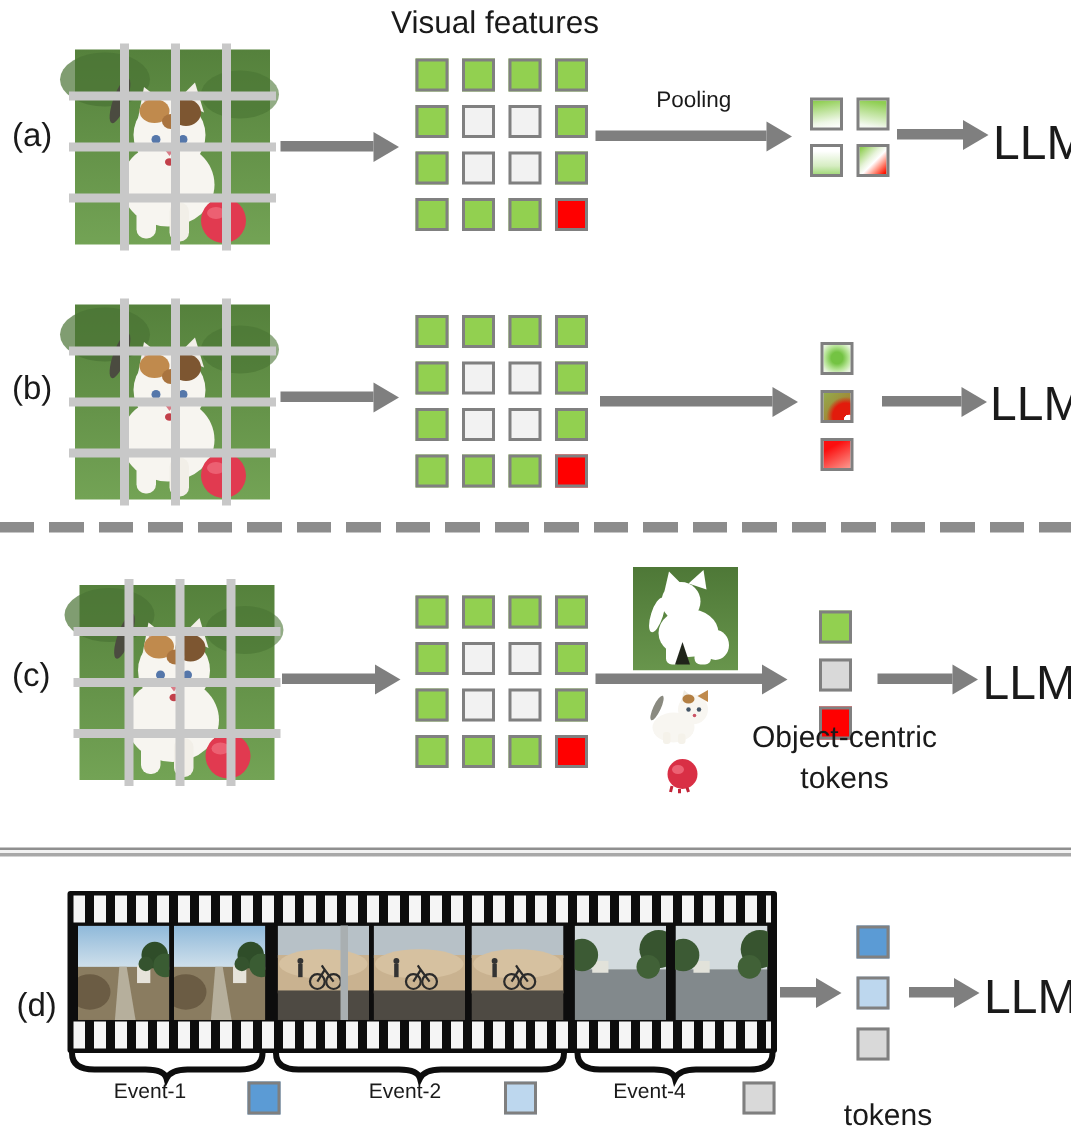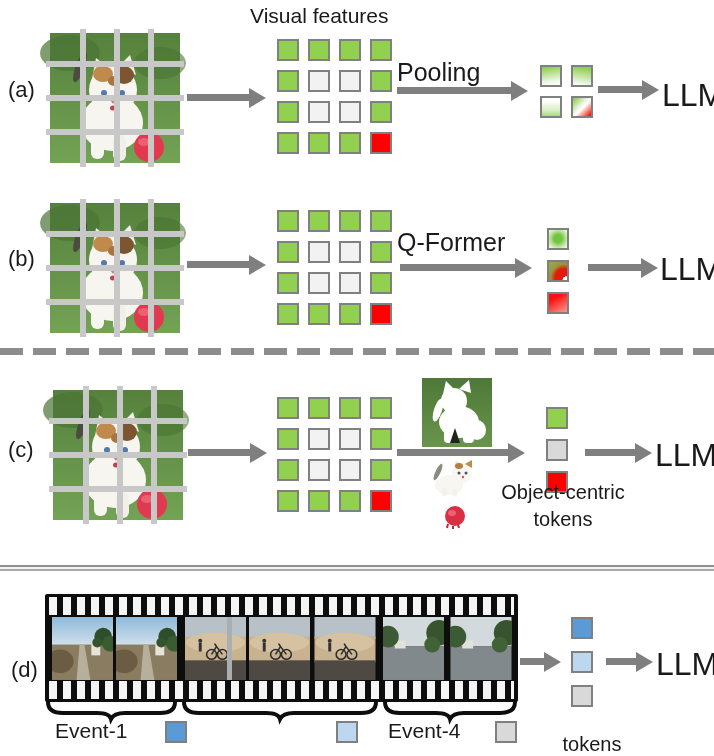--- a/index.html
+++ b/index.html
@@ -1,26 +1,26 @@
 <!DOCTYPE html>
 <html><head>
 <meta charset="utf-8">
 <style>
   html,body{margin:0;padding:0;background:#fff;}
   .canvas{position:relative;width:714px;height:756px;background:#fff;overflow:hidden;
           font-family:"Liberation Sans",sans-serif;color:#1a1a1a;}
   .abs{position:absolute;}
   .txt{position:absolute;white-space:nowrap;}
-  .ctr{}
+  .ctr{text-align:center;}
   .row-label{font-size:22px;}
   .title{font-size:21px;}
-  .method{font-size:25px;}
+  .method{font-size:15px;}
   .llm{font-size:32px;}
   .caption{position:absolute;font-size:20px;text-align:center;}
-  .evlabel{font-size:21px;}
+  .evlabel{font-size:14px;}
   
   .arrow{position:absolute;height:7px;background:#7f7f7f;}
   .arrow::after{content:"";position:absolute;right:-17px;top:-6.5px;width:0;height:0;
     border-left:17px solid #7f7f7f;border-top:10px solid transparent;border-bottom:10px solid transparent;}
   
   .cell{width:22px;height:22px;border:2px solid #808080;box-sizing:border-box;background:#fff;}
   .grid4{position:absolute;display:grid;grid-template-columns:repeat(4,22px);grid-auto-rows:22px;gap:9px;}
   .grid2{position:absolute;display:grid;grid-template-columns:repeat(2,22px);grid-auto-rows:22px;gap:9px;}
   .colTokens{position:absolute;display:flex;flex-direction:column;gap:10px;}
   .colTokensD{gap:12px;}
@@ -226,21 +226,20 @@
       <div class="cell cell-green"></div>
       <div class="cell cell-green"></div>
       <div class="cell cell-light"></div>
       <div class="cell cell-light"></div>
       <div class="cell cell-green"></div>
       <div class="cell cell-green"></div>
       <div class="cell cell-green"></div>
       <div class="cell cell-green"></div>
       <div class="cell cell-red"></div>
     </div>
-  <div class="txt method ctr" style="left:397px;top:228px;width:131px">Q-Former</div>
   <div class="arrow" style="left:400px;top:264px;width:115px"></div>
   <div class="colTokens" style="left:547px;top:228px">
       <div class="cell cell-green-radial"></div>
       <div class="cell cell-green-red-mix"></div>
       <div class="cell cell-red-fade"></div>
     </div>
   <div class="arrow" style="left:588px;top:264px;width:53px"></div>
   <div class="txt llm" style="left:660px;top:251px">LLM</div>
 
   <div class="rule-dashed"></div>
@@ -326,20 +325,21 @@
   </svg>
   <svg class="brace" style="left:181px;top:700px" width="198" height="22">
     <path d="M3,2 C3,10 9,13 18,13 L85,13 C93,13 98,15 99,19 C101,15 106,13 113,13 L180,13 C189,13 195,10 195,2" stroke="#0d0d0d" stroke-width="4" fill="none" stroke-linecap="round"></path>
   </svg>
   <svg class="brace" style="left:382px;top:700px" width="136" height="22">
     <path d="M3,2 C3,10 9,13 18,13 L54,13 C62,13 67,15 68,19 C70,15 75,13 82,13 L118,13 C127,13 133,10 133,2" stroke="#0d0d0d" stroke-width="4" fill="none" stroke-linecap="round"></path>
   </svg>
 
   <div class="txt evlabel ctr" style="left:55px;top:719px;width:90px">Event-1</div>
   <div class="swatch" style="left: 165px; top: 721px; background: rgb(91, 155, 213);"></div>
+  <div class="txt evlabel ctr" style="left:225px;top:719px;width:90px">Event-2</div>
   <div class="swatch" style="left: 336px; top: 721px; background: rgb(189, 215, 238);"></div>
   <div class="txt evlabel ctr" style="left:388px;top:719px;width:90px">Event-4</div>
   <div class="swatch" style="left: 495px; top: 721px; background: rgb(217, 217, 217);"></div>
 
   <div class="arrow" style="left:520px;top:658px;width:24px"></div>
   <div class="colTokens colTokensD" style="left:571px;top:617px">
       <div class="cell cell-blue"></div>
       <div class="cell cell-lightblue"></div>
       <div class="cell cell-gray"></div>
     </div>

